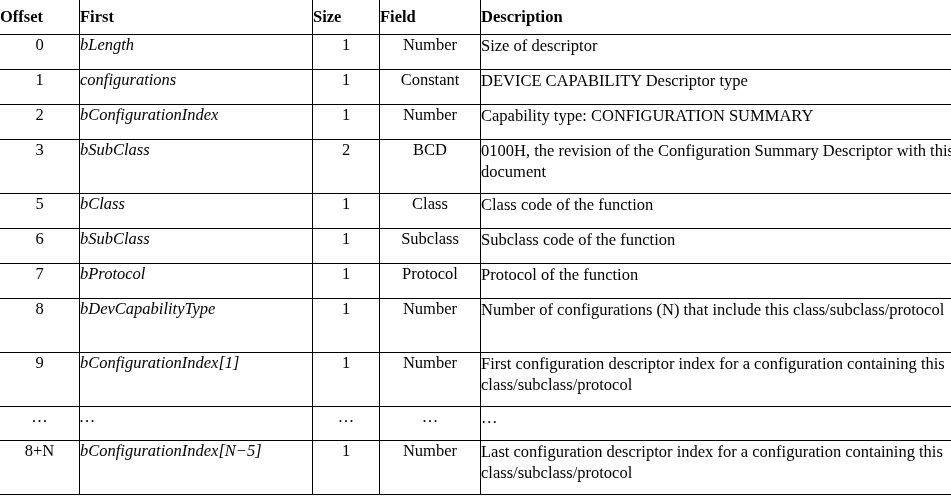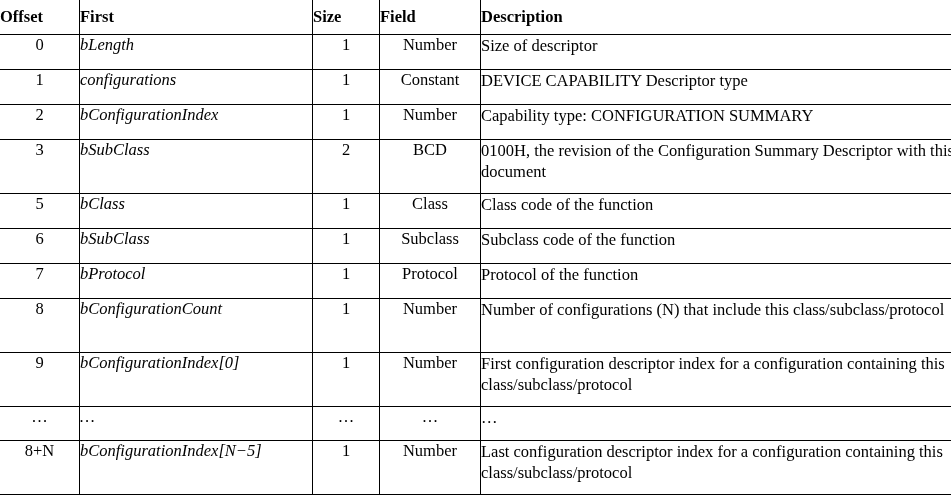--- a/index.html
+++ b/index.html
@@ -162,29 +162,29 @@
       <tr>
         <td class="offset-cell">7</td>
         <td class="field-cell">bProtocol</td>
         <td class="size-cell">1</td>
         <td class="value-cell">Protocol</td>
         <td class="desc-cell">Protocol of the function</td>
       </tr>
 
       <tr class="tall">
         <td class="offset-cell">8</td>
-        <td class="field-cell">bConfigurationCount</td>
+        <td class="field-cell">bDevCapabilityType</td>
         <td class="size-cell">1</td>
         <td class="value-cell">Number</td>
         <td class="desc-cell">Number of configurations (N) that include this class/subclass/protocol</td>
       </tr>
 
       <tr class="tall">
         <td class="offset-cell">9</td>
-        <td class="field-cell">bConfigurationIndex[0]</td>
+        <td class="field-cell">bConfigurationIndex[1]</td>
         <td class="size-cell">1</td>
         <td class="value-cell">Number</td>
         <td class="desc-cell">First configuration descriptor index for a configuration containing this class/subclass/protocol</td>
       </tr>
 
       <tr class="ellipsis-row">
         <td class="offset-cell">…</td>
         <td class="field-cell">…</td>
         <td class="size-cell">…</td>
         <td class="value-cell">…</td>

